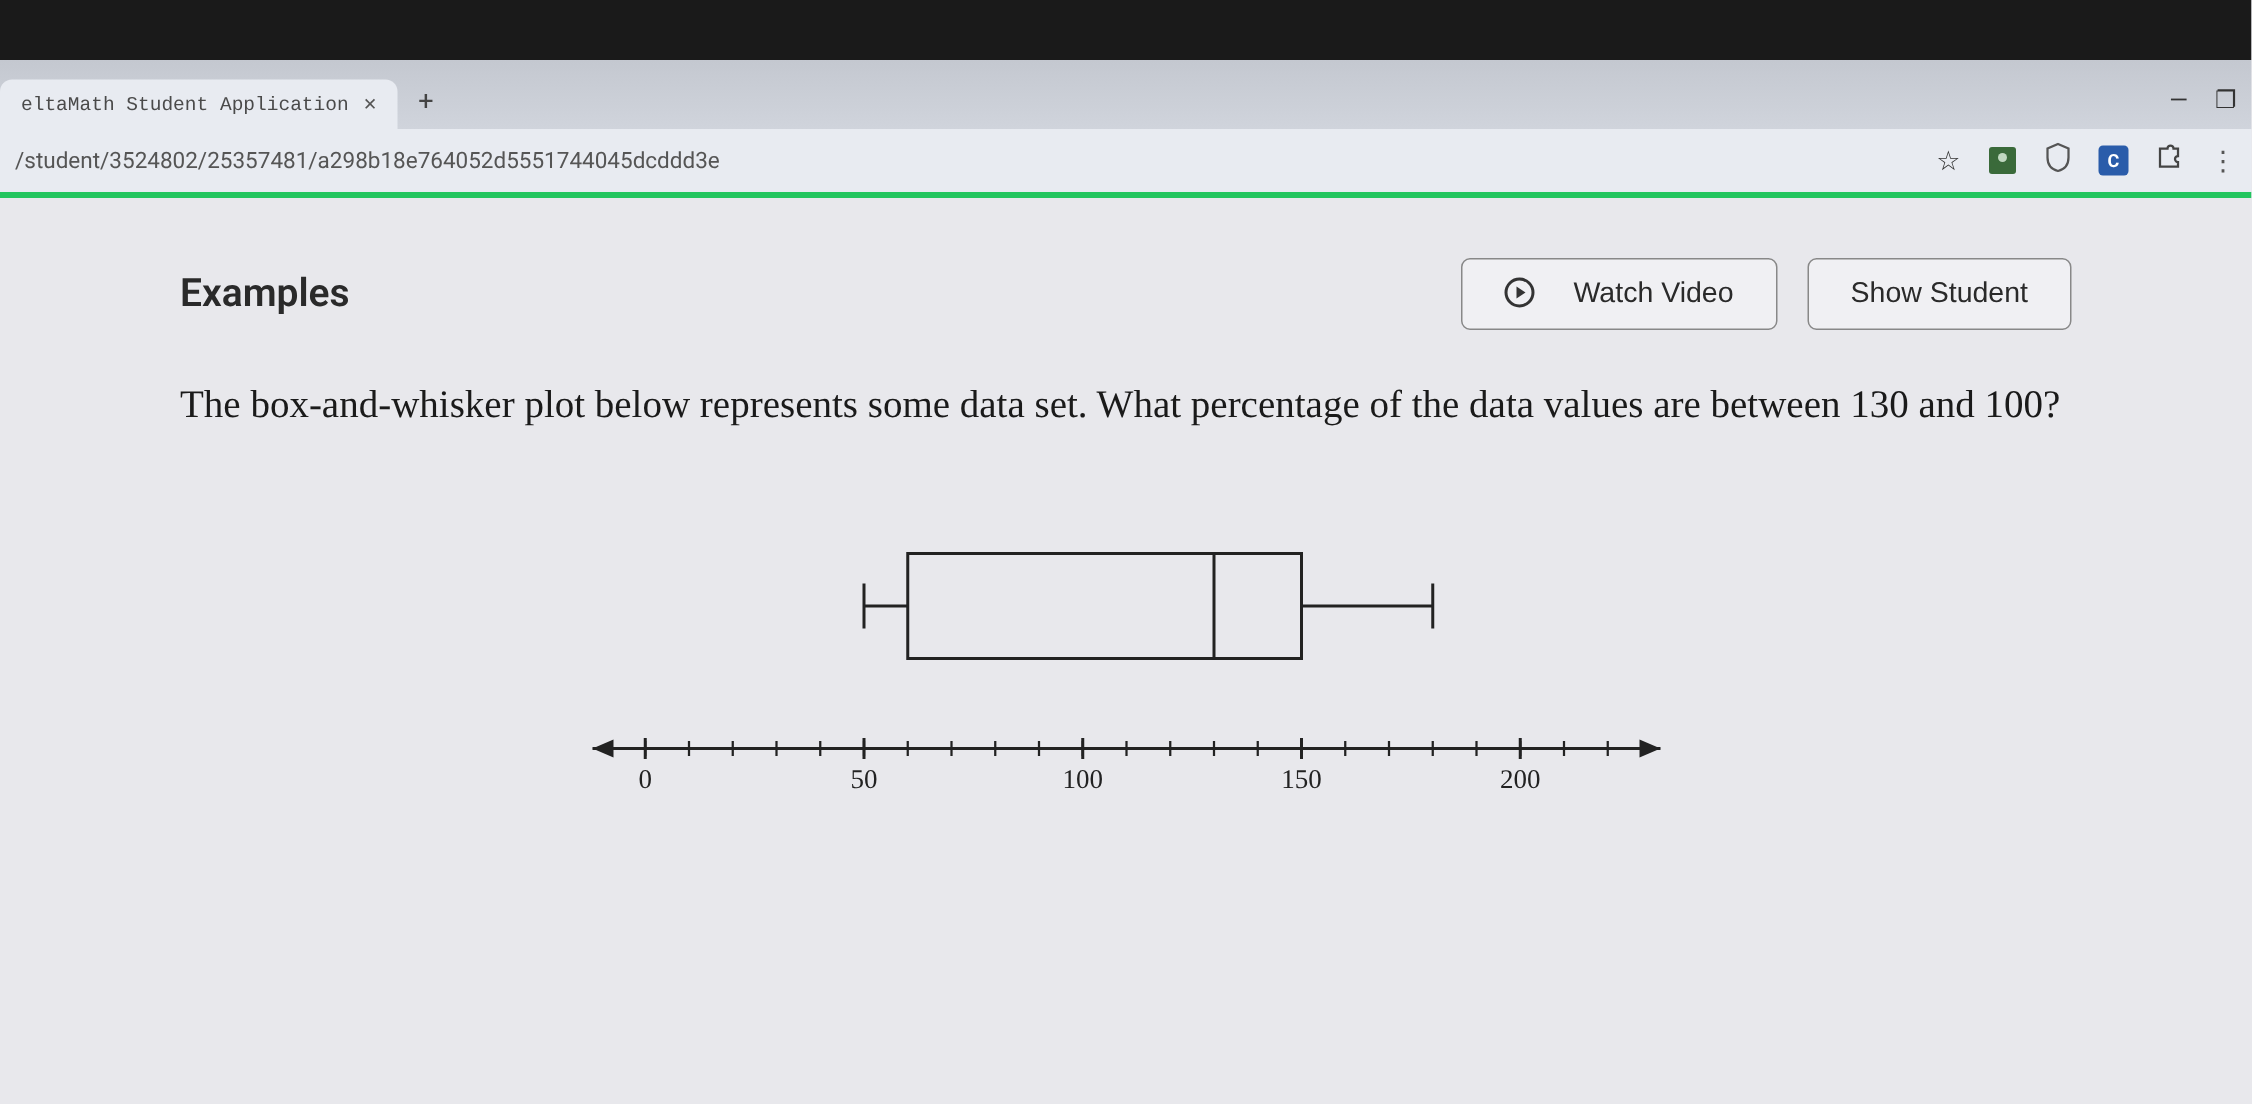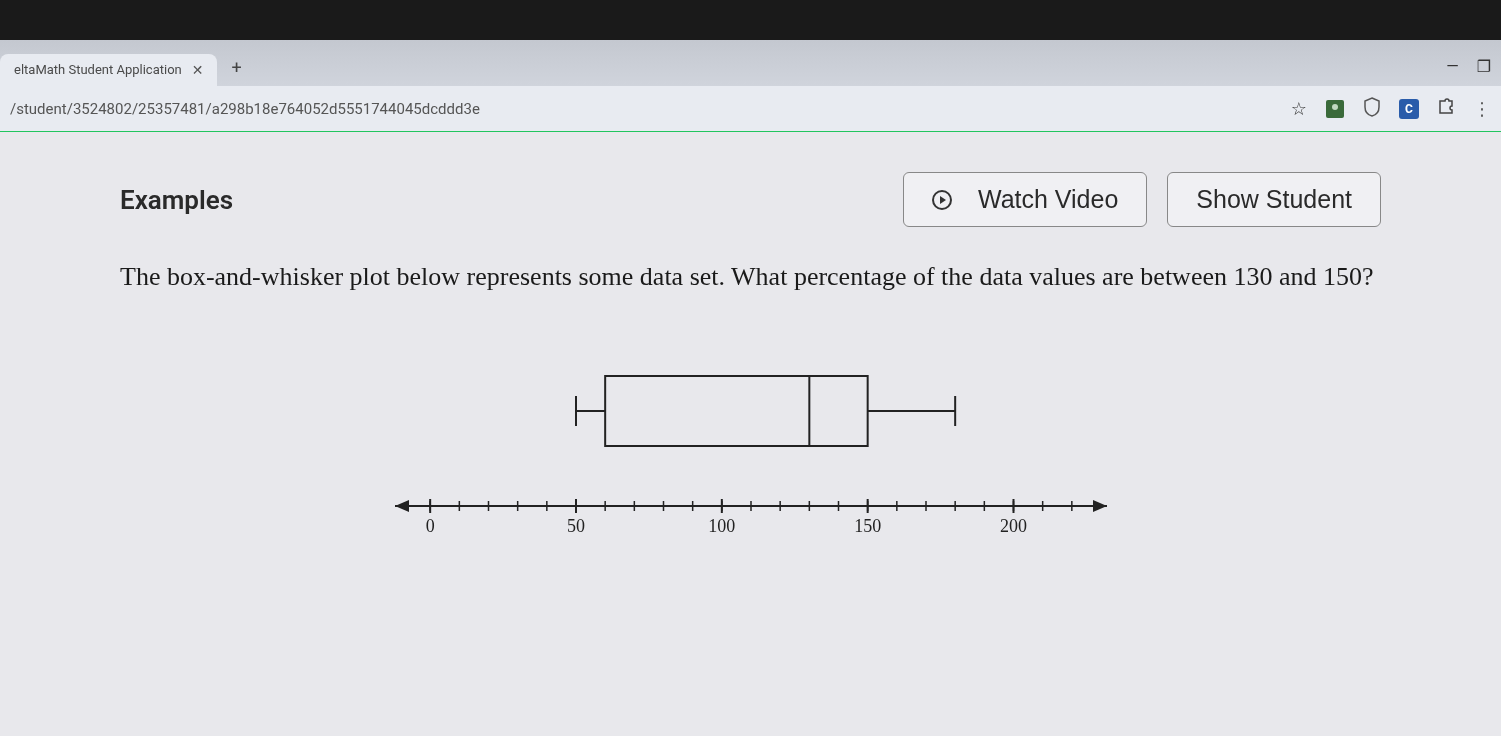--- a/index.html
+++ b/index.html
@@ -18,24 +18,26 @@
       background: linear-gradient(#c4c8d0, #d0d4dc);
       height: 46px;
       display: flex;
       align-items: flex-end;
     }
     .tab {
       background: #e8ebf1;
       border-radius: 8px 8px 0 0;
       padding: 8px 14px;
       display: flex;
+      align-items: center;
       gap: 10px;
       font-size: 13px;
       color: #4a4a4a;
       margin-left: 0;
+      font-family: Liberation Mono, monospace;
     }
     .tab-close {
       font-size: 14px;
       color: #555;
       cursor: pointer;
     }
     .new-tab {
       padding: 8px 14px;
       font-size: 18px;
       color: #444;
@@ -50,21 +52,21 @@
       color: #333;
       font-size: 16px;
     }
     .url-bar-row {
       background: #e8ebf1;
       height: 46px;
       display: flex;
       align-items: center;
       padding: 0 10px;
       gap: 8px;
-      border-bottom: 1px solid #22c55e;
+      border-bottom: 4px solid #22c55e;
     }
     .url-text {
       flex: 1;
       font-size: 15px;
       color: #555;
       padding: 6px 0;
     }
     .url-icons {
       display: flex;
       align-items: center;
@@ -97,24 +99,23 @@
     }
     .header-buttons {
       display: flex;
       gap: 20px;
     }
     .btn {
       border: 1.5px solid #888;
       border-radius: 6px;
       background: #f0f0f3;
       padding: 12px 28px;
-      font-size: 25px;
+      font-size: 19px;
       color: #2a2a2a;
       display: flex;
-      align-items: center;
       gap: 26px;
       cursor: pointer;
     }
     .play-icon {
       width: 20px; height: 20px;
       border: 2px solid #333;
       border-radius: 50%;
       display: inline-flex;
       align-items: center;
       justify-content: center;
@@ -189,21 +190,21 @@
       <button class="btn">
         <span class="play-icon"></span>
         <span>Watch Video</span>
       </button>
       <button class="btn">
         <span>Show Student</span>
       </button>
     </div>
   </div>
 
-  <div class="question-text">The box-and-whisker plot below represents some data set. What percentage of the data values are between 130 and 150?</div>
+  <div class="question-text">The box-and-whisker plot below represents some data set. What percentage of the data values are between 130 and 100?</div>
 
   <div class="chart-area">
     <svg class="boxplot-svg" id="boxplot-svg" width="740" height="220">
         <line x1="14" y1="160" x2="726" y2="160" stroke="#222" stroke-width="2"></line>
         <polygon points="14,160 28,154 28,166" fill="#222"></polygon>
         <polygon points="726,160 712,154 712,166" fill="#222"></polygon>
         <line x1="49.166666666666664" y1="155" x2="49.166666666666664" y2="165" stroke="#222" stroke-width="1.5"></line>
         <line x1="78.33333333333333" y1="155" x2="78.33333333333333" y2="165" stroke="#222" stroke-width="1.5"></line>
         <line x1="107.5" y1="155" x2="107.5" y2="165" stroke="#222" stroke-width="1.5"></line>
         <line x1="136.66666666666666" y1="155" x2="136.66666666666666" y2="165" stroke="#222" stroke-width="1.5"></line>

